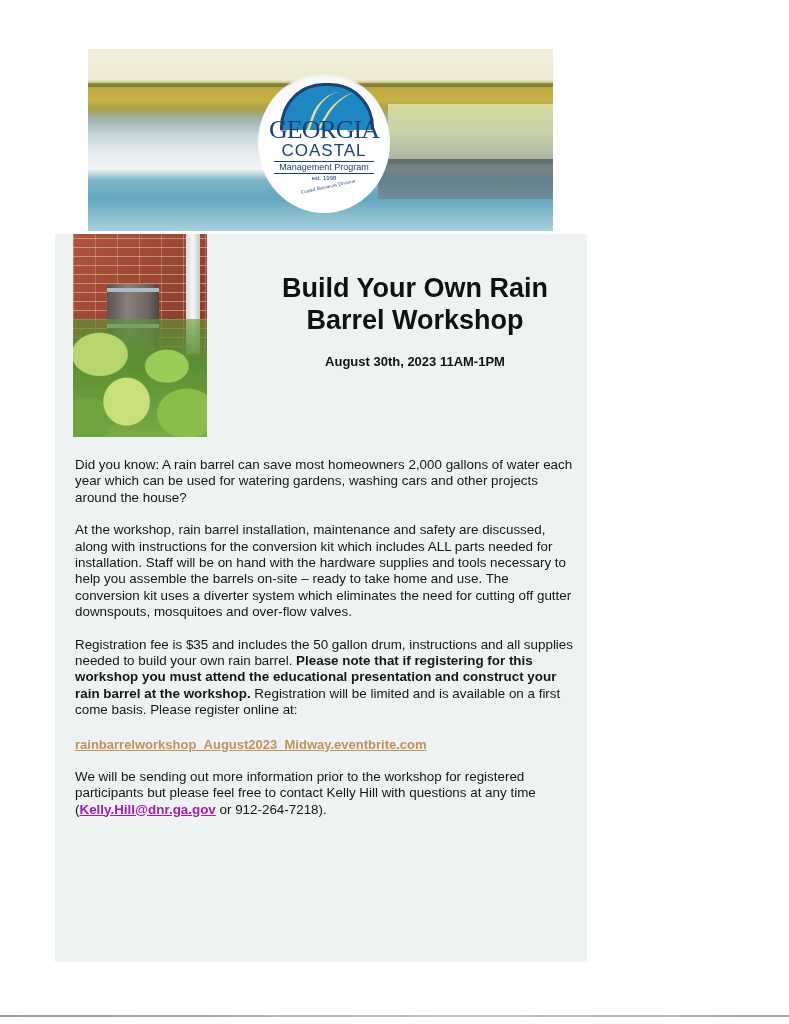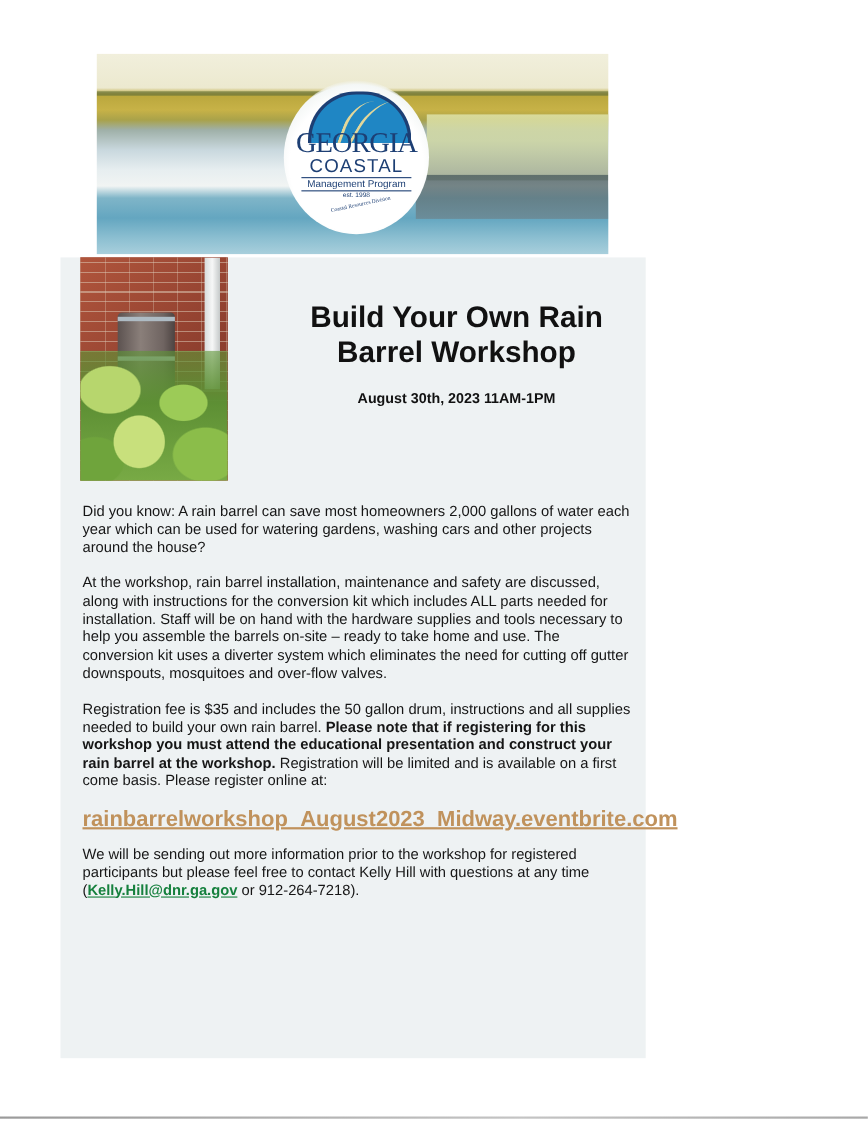--- a/index.html
+++ b/index.html
@@ -126,24 +126,24 @@
     text-align: center; font-weight: bold; font-size: 13px; color: #111;
   }
 
   .body {
     position: absolute; left: 20px; top: 223px; width: 500px;
     font-size: 13.4px; line-height: 16.4px; color: #161616;
   }
   .body p { margin: 0 0 16px 0; }
   .body b { font-weight: bold; }
   .reg-link {
-    display: block; font-weight: bold; font-size: 20px; line-height: 20px;
+    display: block; font-weight: bold; font-size: 13px; line-height: 20px;
     color: #c0925c; text-decoration: underline; margin: 0 0 14px 0;
   }
-  .email-link { color: #15803d; font-weight: bold; text-decoration: underline; }
+  .email-link { color: #a21caf; font-weight: bold; text-decoration: underline; }
 
   .footer-line {
     position: absolute; left: 0; top: 1015px; width: 789px; height: 2px;
     background: linear-gradient(to right, #9a9a9a, #c4c4c4 60%, #a8a8a8);
   }
 </style>
 </head>
 <body>
 
 <div class="banner">

